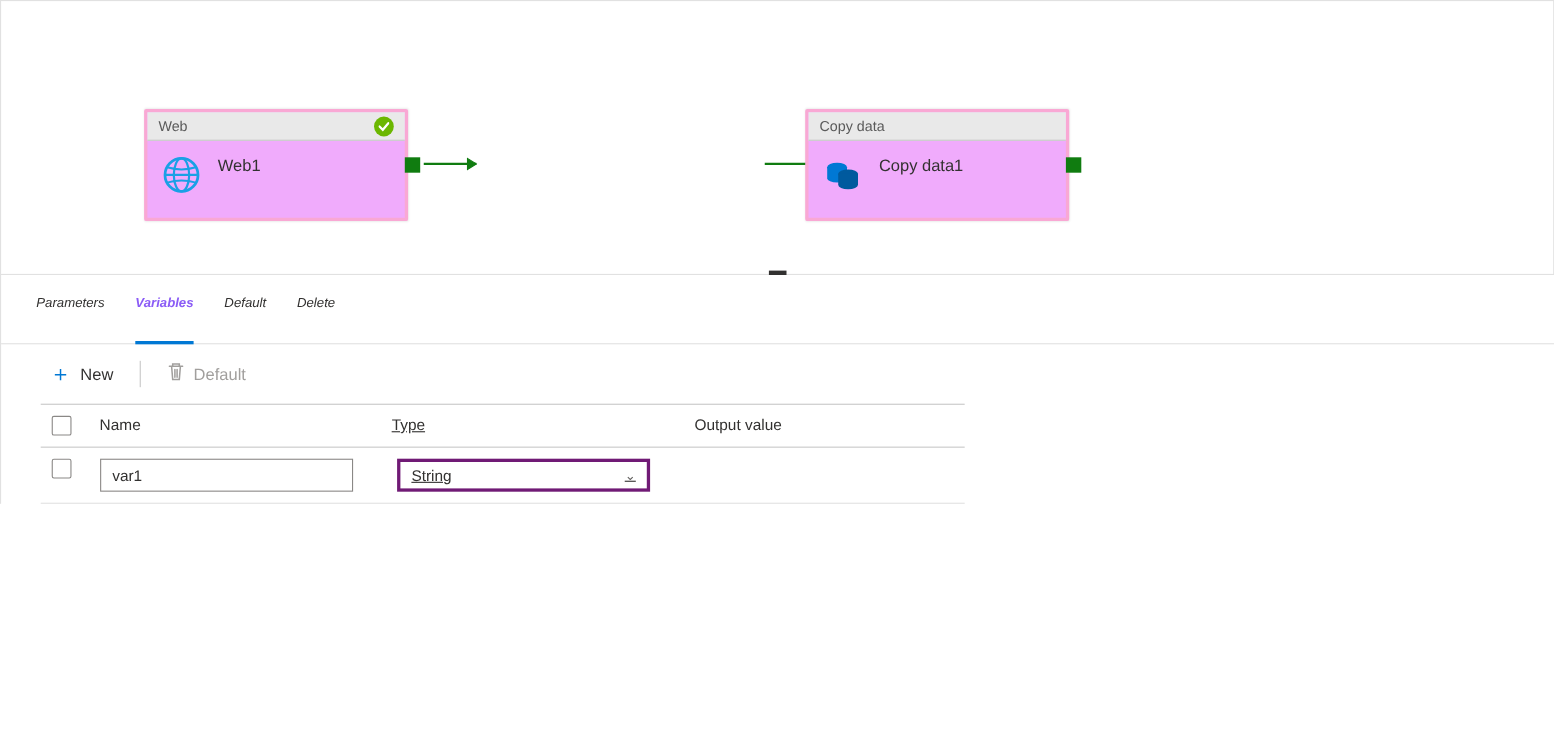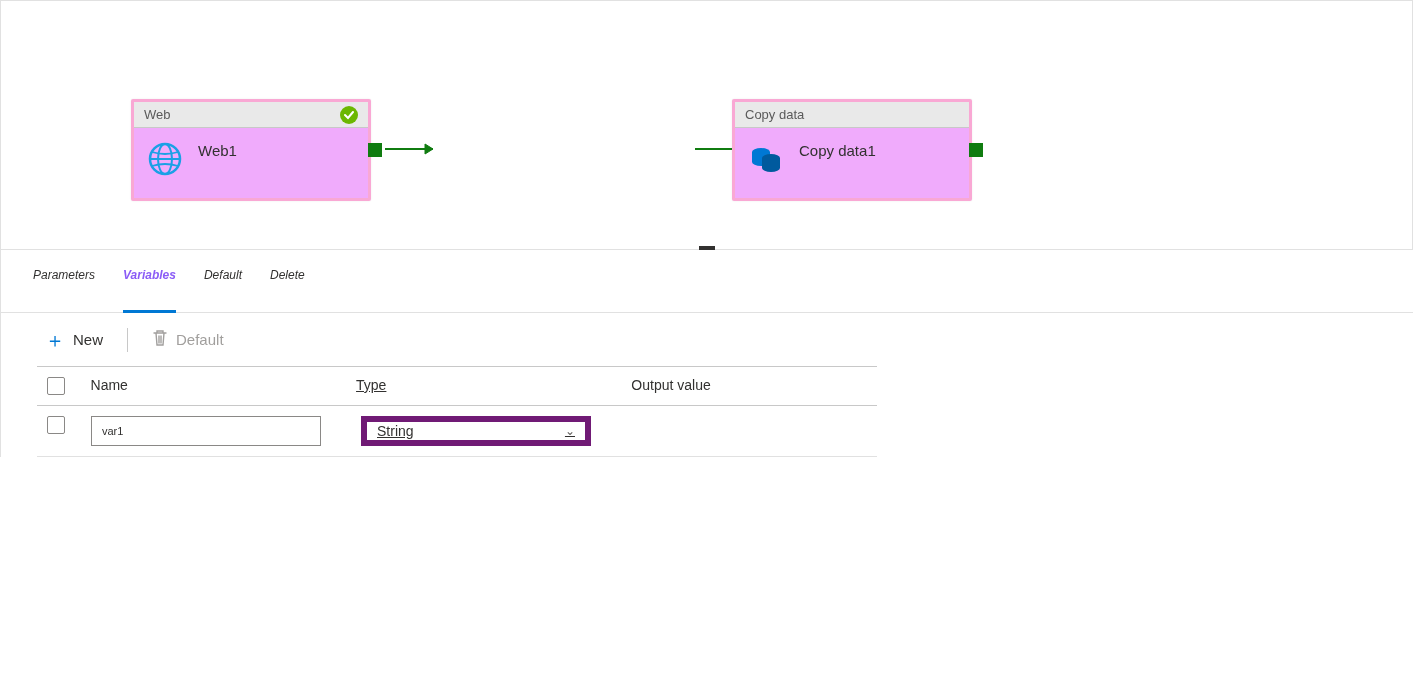--- a/index.html
+++ b/index.html
@@ -152,30 +152,30 @@
     border:1px solid #8a8886;
     border-radius:2px;
     background:#fff;
   }
 
   input.text {
     width: 230px;
     height: 30px;
     border: 1px solid #8a8886;
     padding: 0 10px;
-    font-size: 11px;
+    font-size: 14px;
     color:#323130;
     outline:none;
     font-family: inherit;
   }
   input.text::placeholder { color:#888; font-style: normal; }
 
   .select {
     width: 230px; height:30px;
-    border:6px solid #701a75;
+    border:3px solid #701a75;
     display:flex; align-items:center; justify-content:space-between;
     padding:0 10px;
     font-size:14px;
     cursor:pointer;
   }
   .select .chev { color:#605e5c; font-size:12px; }
 
   
   .icon-globe, .icon-var, .icon-copy {
     flex: 0 0 auto;

